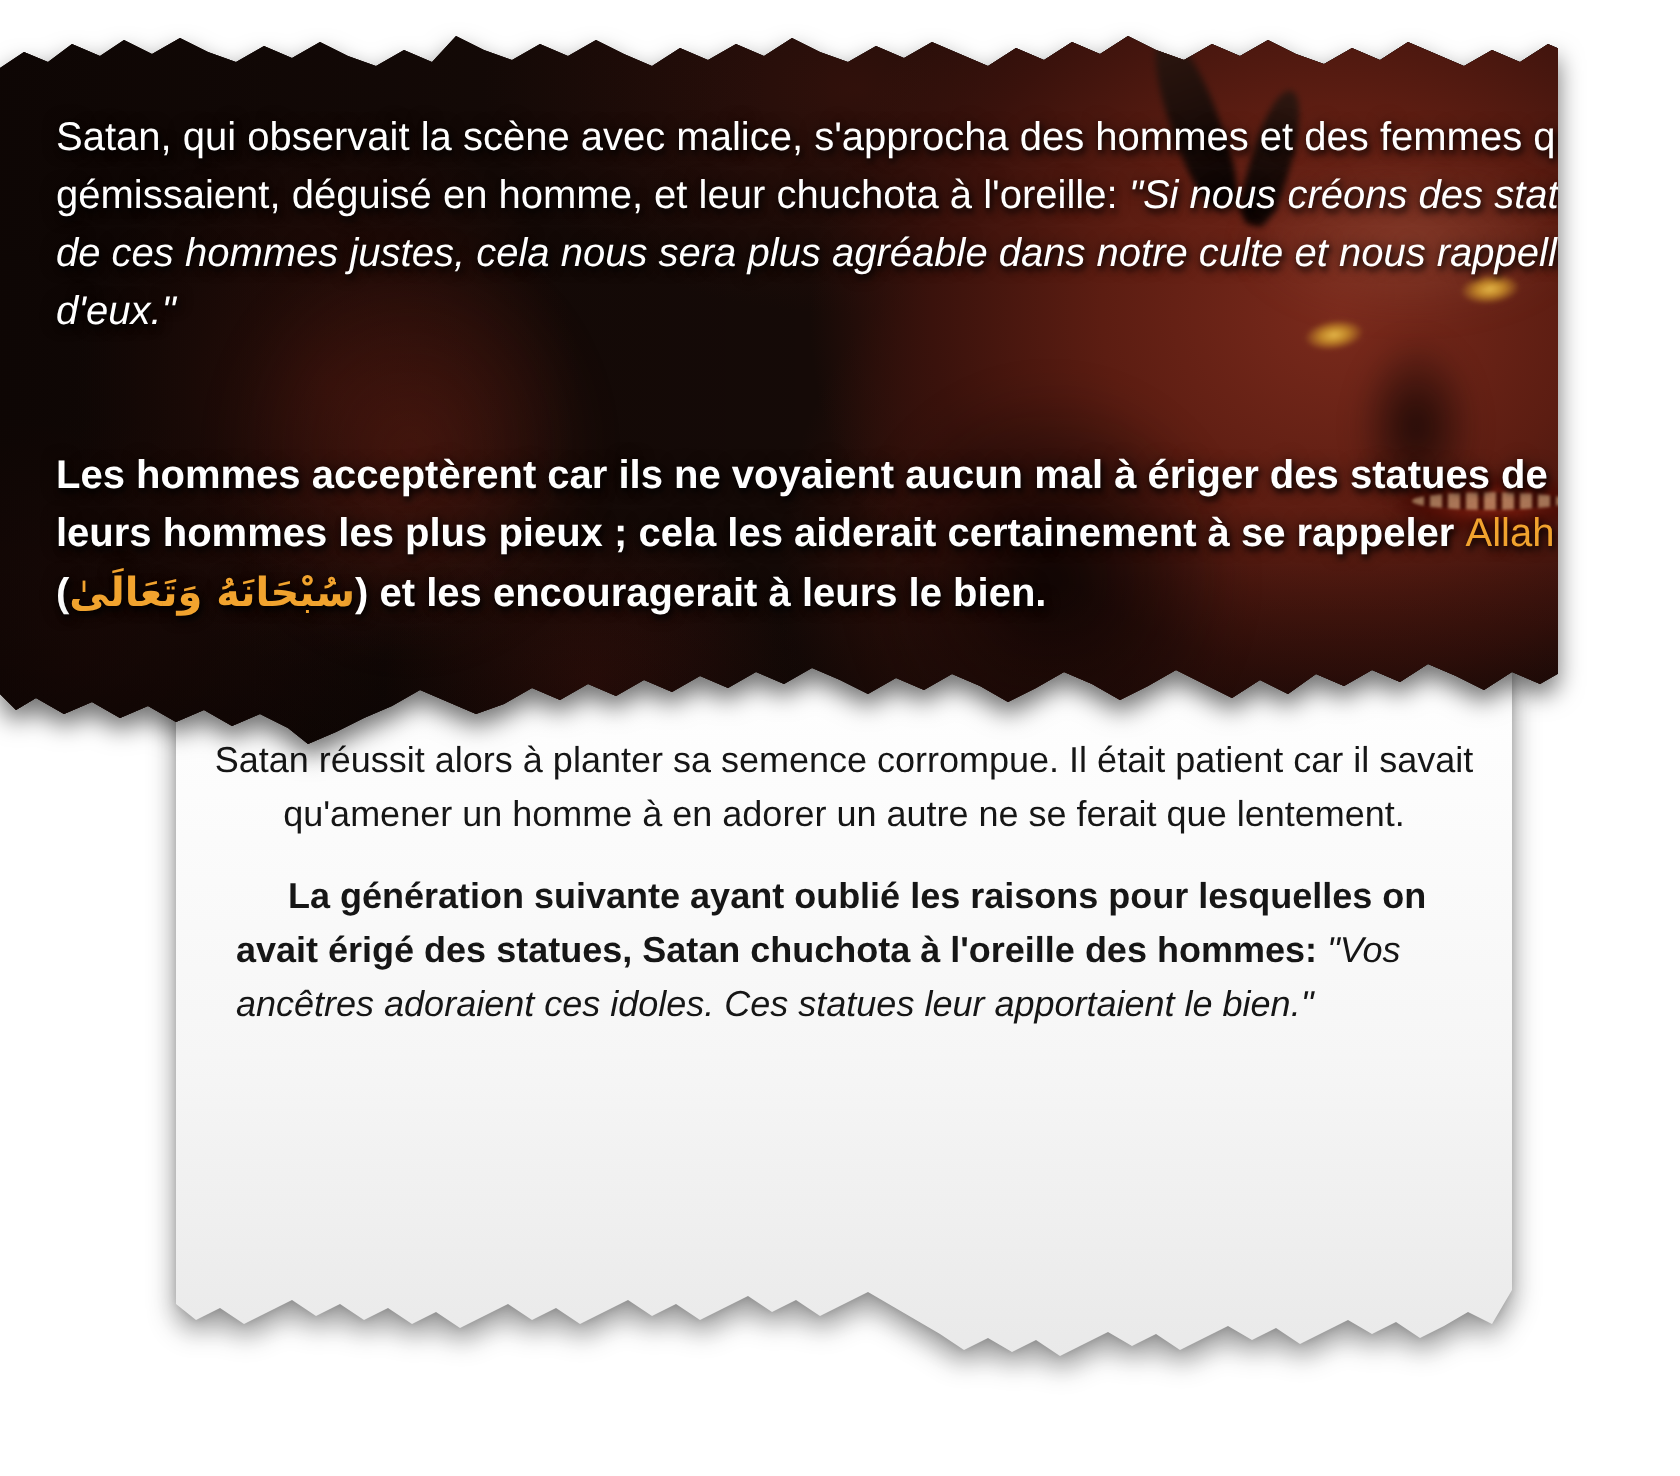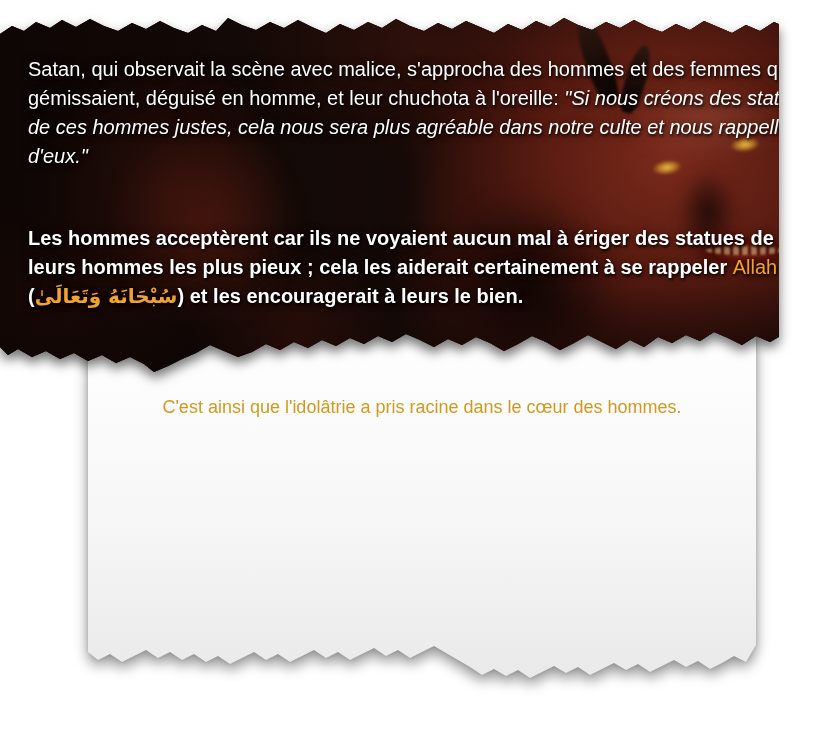--- a/index.html
+++ b/index.html
@@ -73,21 +73,22 @@
   .paper-text .pp3{margin-top:27px;text-align:center;color:#d2991f;font-weight:normal;}
 </style>
 </head>
 <body>
 
 <div class="page">
 
   <div class="paper-shadow">
     <div class="paper">
       <div class="paper-text">
-        <p class="pp3">C'est ainsi que l'idolâtrie a pris racine dans le cœur des hommes.</p>
+        <p class="pp1">Satan réussit alors à planter sa semence corrompue. Il était patient car il savait qu'amener un homme à en adorer un autre ne se ferait que lentement.</p>
+        <p class="pp2"><span>La génération suivante ayant oublié les raisons pour lesquelles on avait érigé des statues, Satan chuchota à l'oreille des hommes: </span><span class="q">"Vos ancêtres adoraient ces idoles. Ces statues leur apportaient le bien."</span></p>
       </div>
     </div>
   </div>
 
   <div class="band-shadow">
     <div class="band">
       <div class="art-base"></div>
       <div class="blob fig-left"></div>
       <div class="blob shoulder"></div>
       <div class="horn horn-a"></div>

